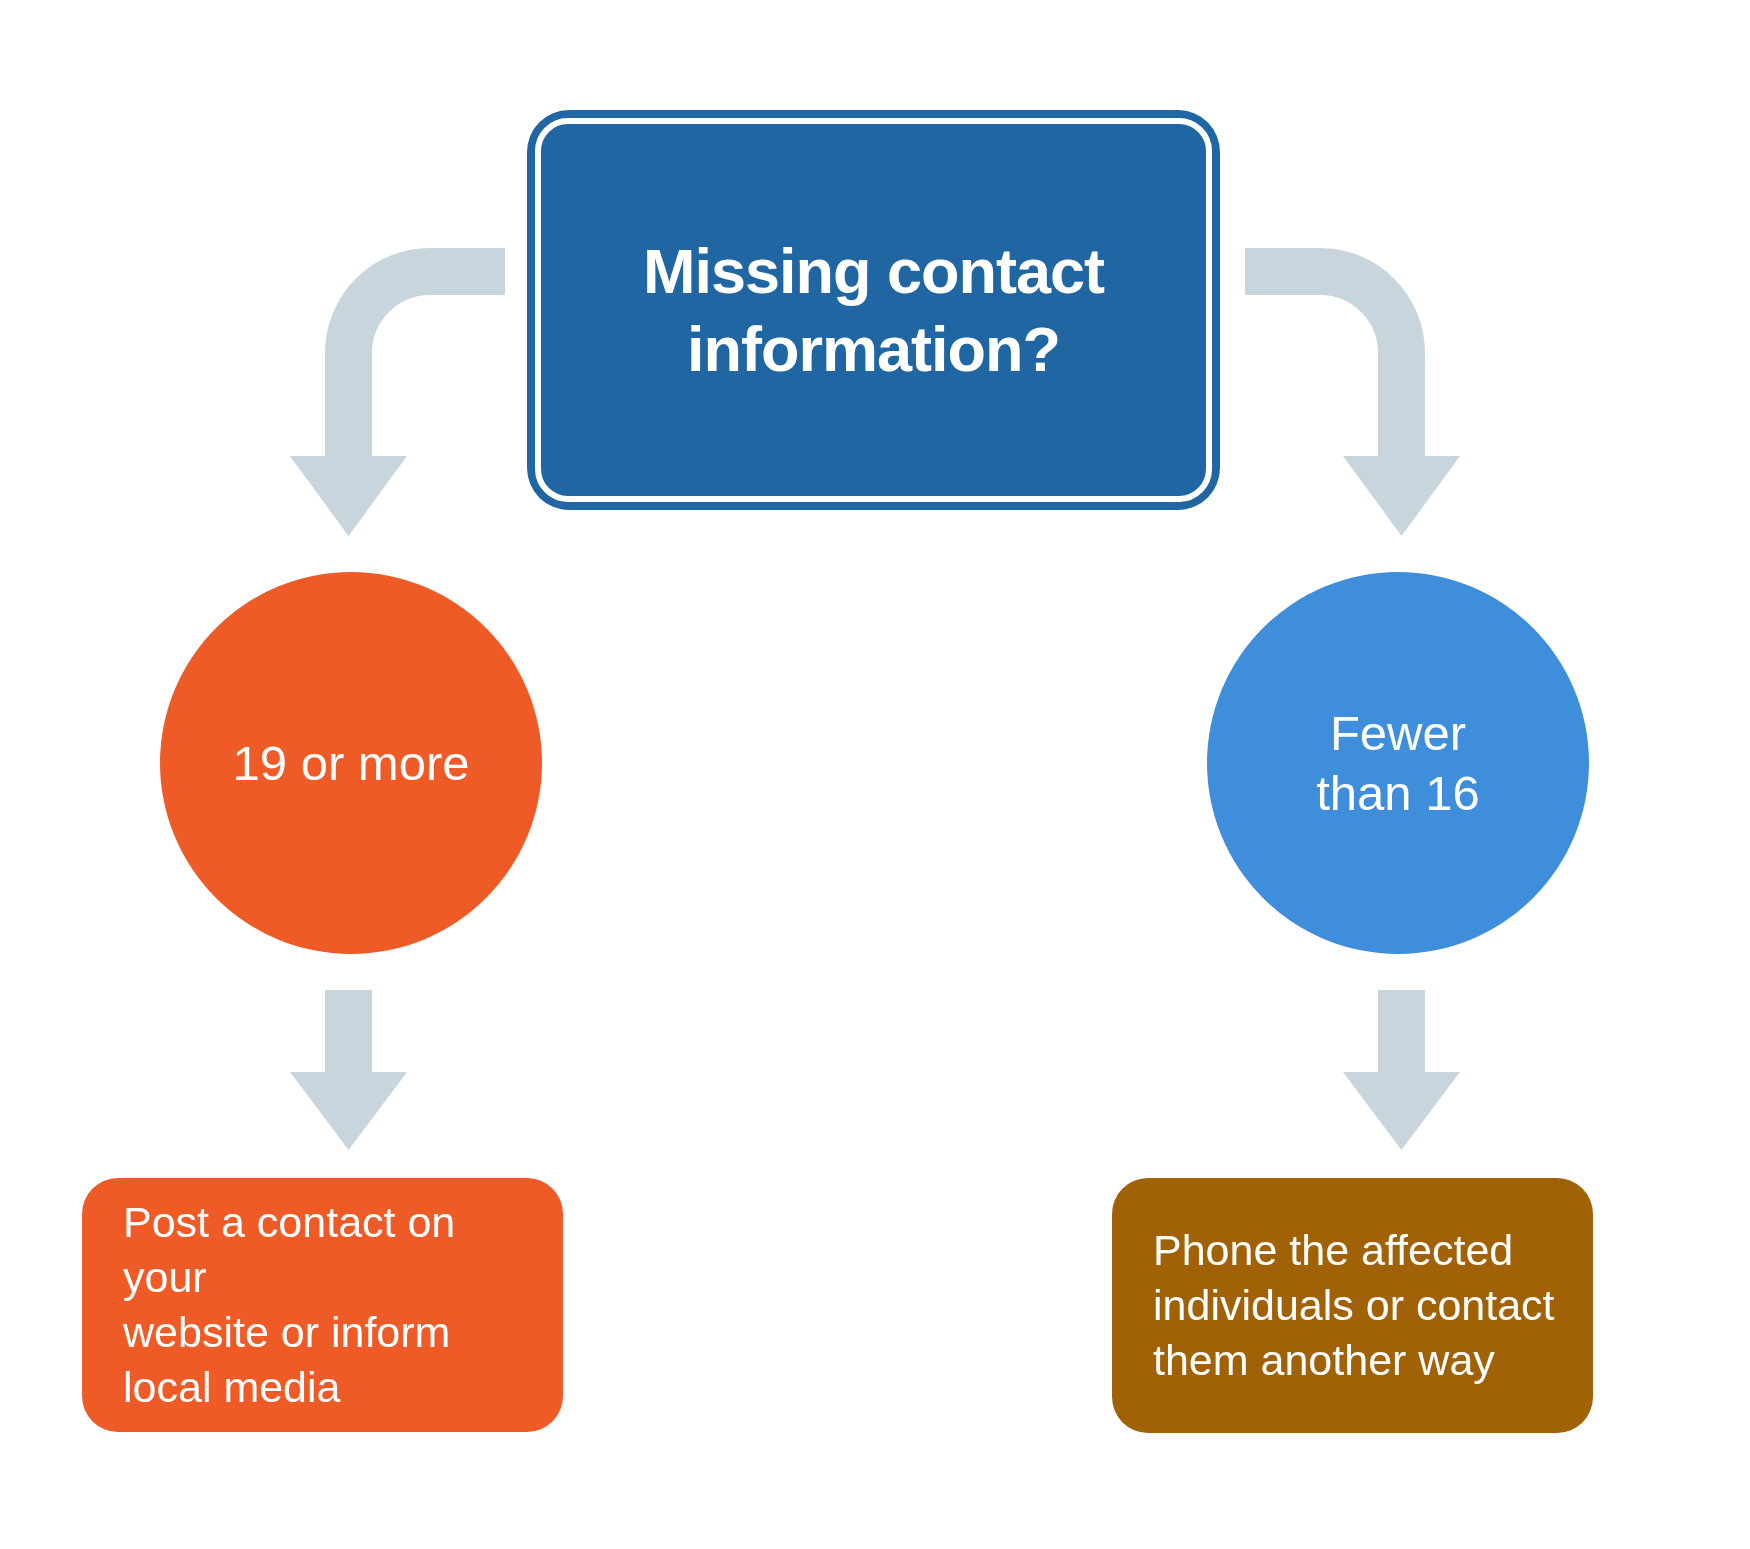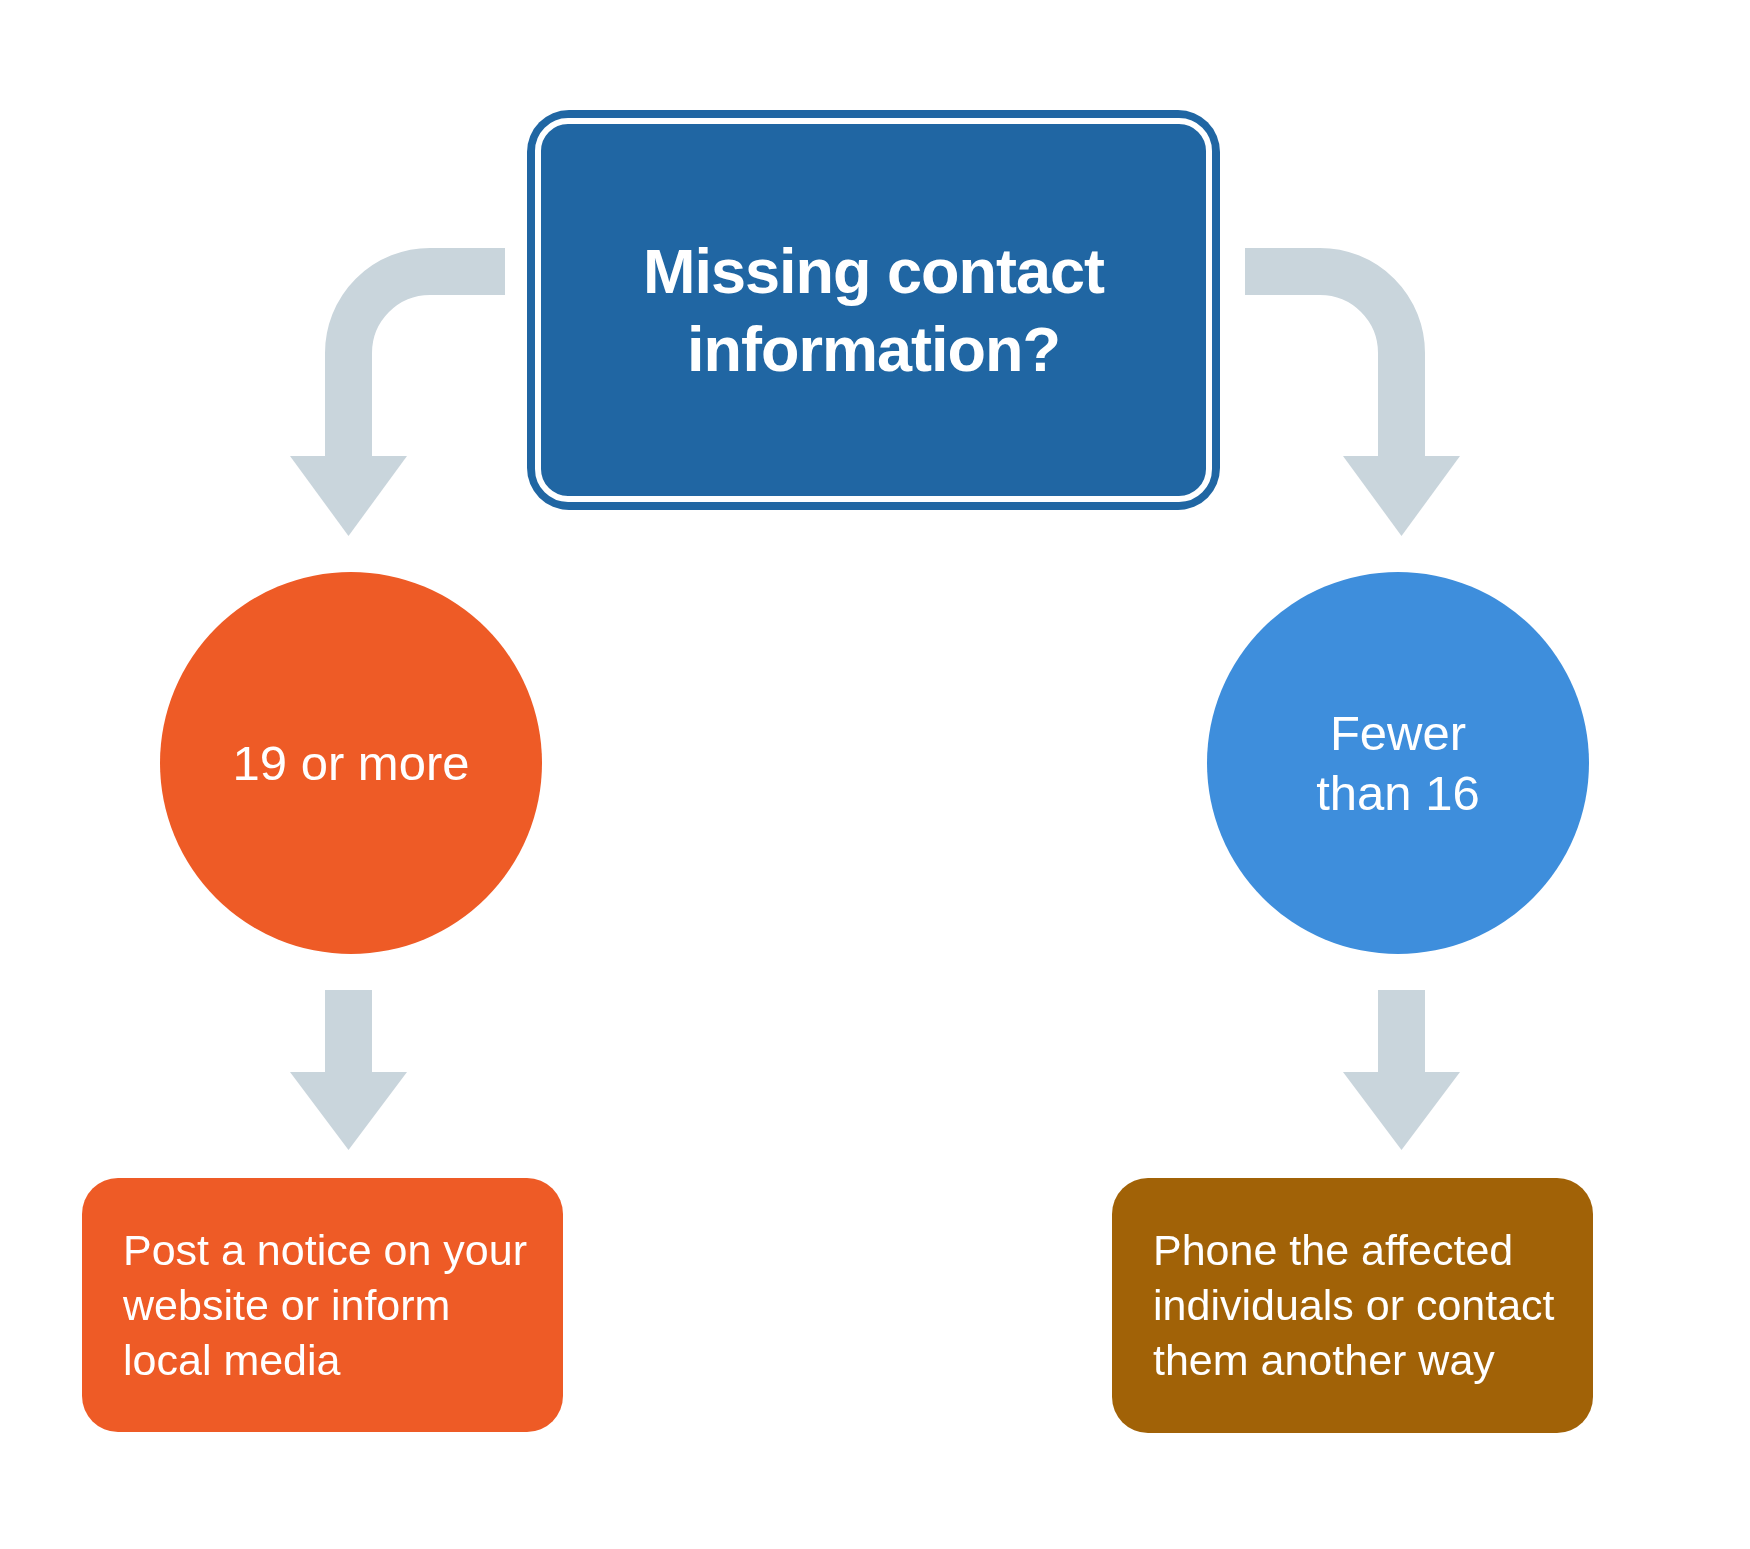--- a/index.html
+++ b/index.html
@@ -85,21 +85,21 @@
   <div class="decision-circle circle-left" style="background: rgb(238, 91, 38);">
     <div class="circle-text">19 or more</div>
   </div>
 
   <div class="decision-circle circle-right" style="background: rgb(62, 142, 220);">
     <div class="circle-text">Fewer
 than 16</div>
   </div>
 
   <div class="action-box action-left" style="background: rgb(238, 91, 38);">
-    <div class="action-text">Post a notice on your
+    <div class="action-text">Post a contact on your
 website or inform
 local media</div>
   </div>
 
   <div class="action-box action-right" style="background: #a16207;">
     <div class="action-text">Phone the affected
 individuals or contact
 them another way</div>
   </div>
 

